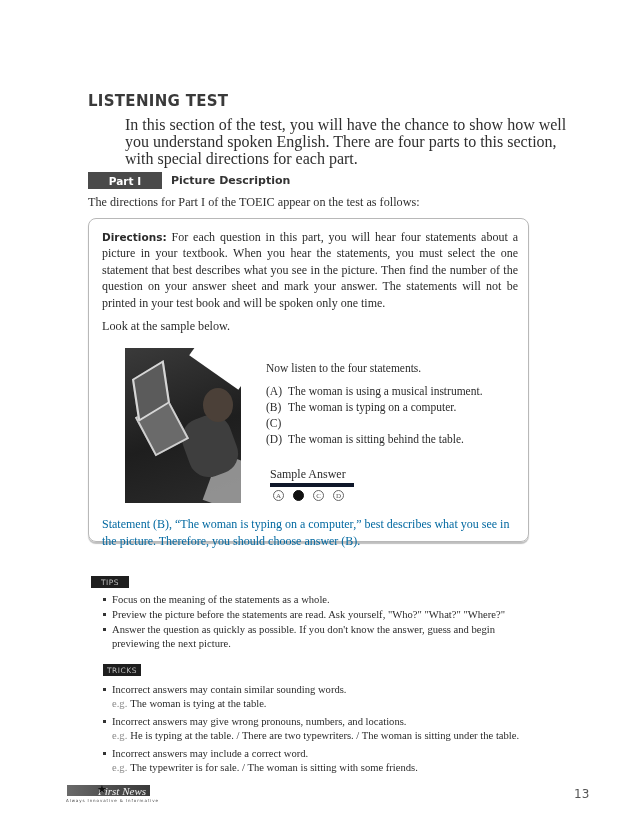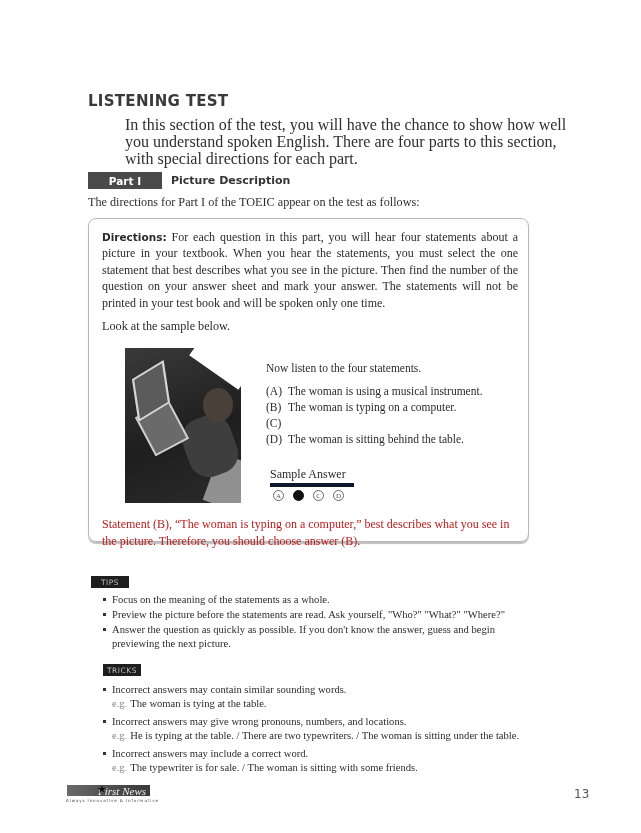--- a/index.html
+++ b/index.html
@@ -85,21 +85,21 @@
     .bubbles { display: flex; gap: 9px; margin-top: 3px; padding-left: 3px; }
     .bubble {
       width: 11px; height: 11px; border-radius: 50%; border: 1px solid #666;
       font-family: "Liberation Serif", serif; font-size: 7px; color: #555;
       display: flex; align-items: center; justify-content: center;
     }
     .bubble.filled { background: #111; border-color: #111; color: #111; }
 
     .conclusion {
       position: absolute; left: 13px; top: 297px; width: 420px;
-      font-family: "Liberation Serif", serif; font-size: 12px; line-height: 17px; color: #b91c1c;
+      font-family: "Liberation Serif", serif; font-size: 12px; line-height: 17px; color: #0369a1;
     }
 
     .tag {
       position: absolute; background: #1e1e1e; color: #bdbdbd;
       font-family: "DejaVu Sans", "Liberation Sans", sans-serif; font-size: 7.5px; letter-spacing: 0.5px;
       display: flex; align-items: center; justify-content: center; height: 12px;
     }
     .tips-tag { left: 91px; top: 576px; width: 38px; }
     .tricks-tag { left: 103px; top: 664px; width: 38px; }
 

